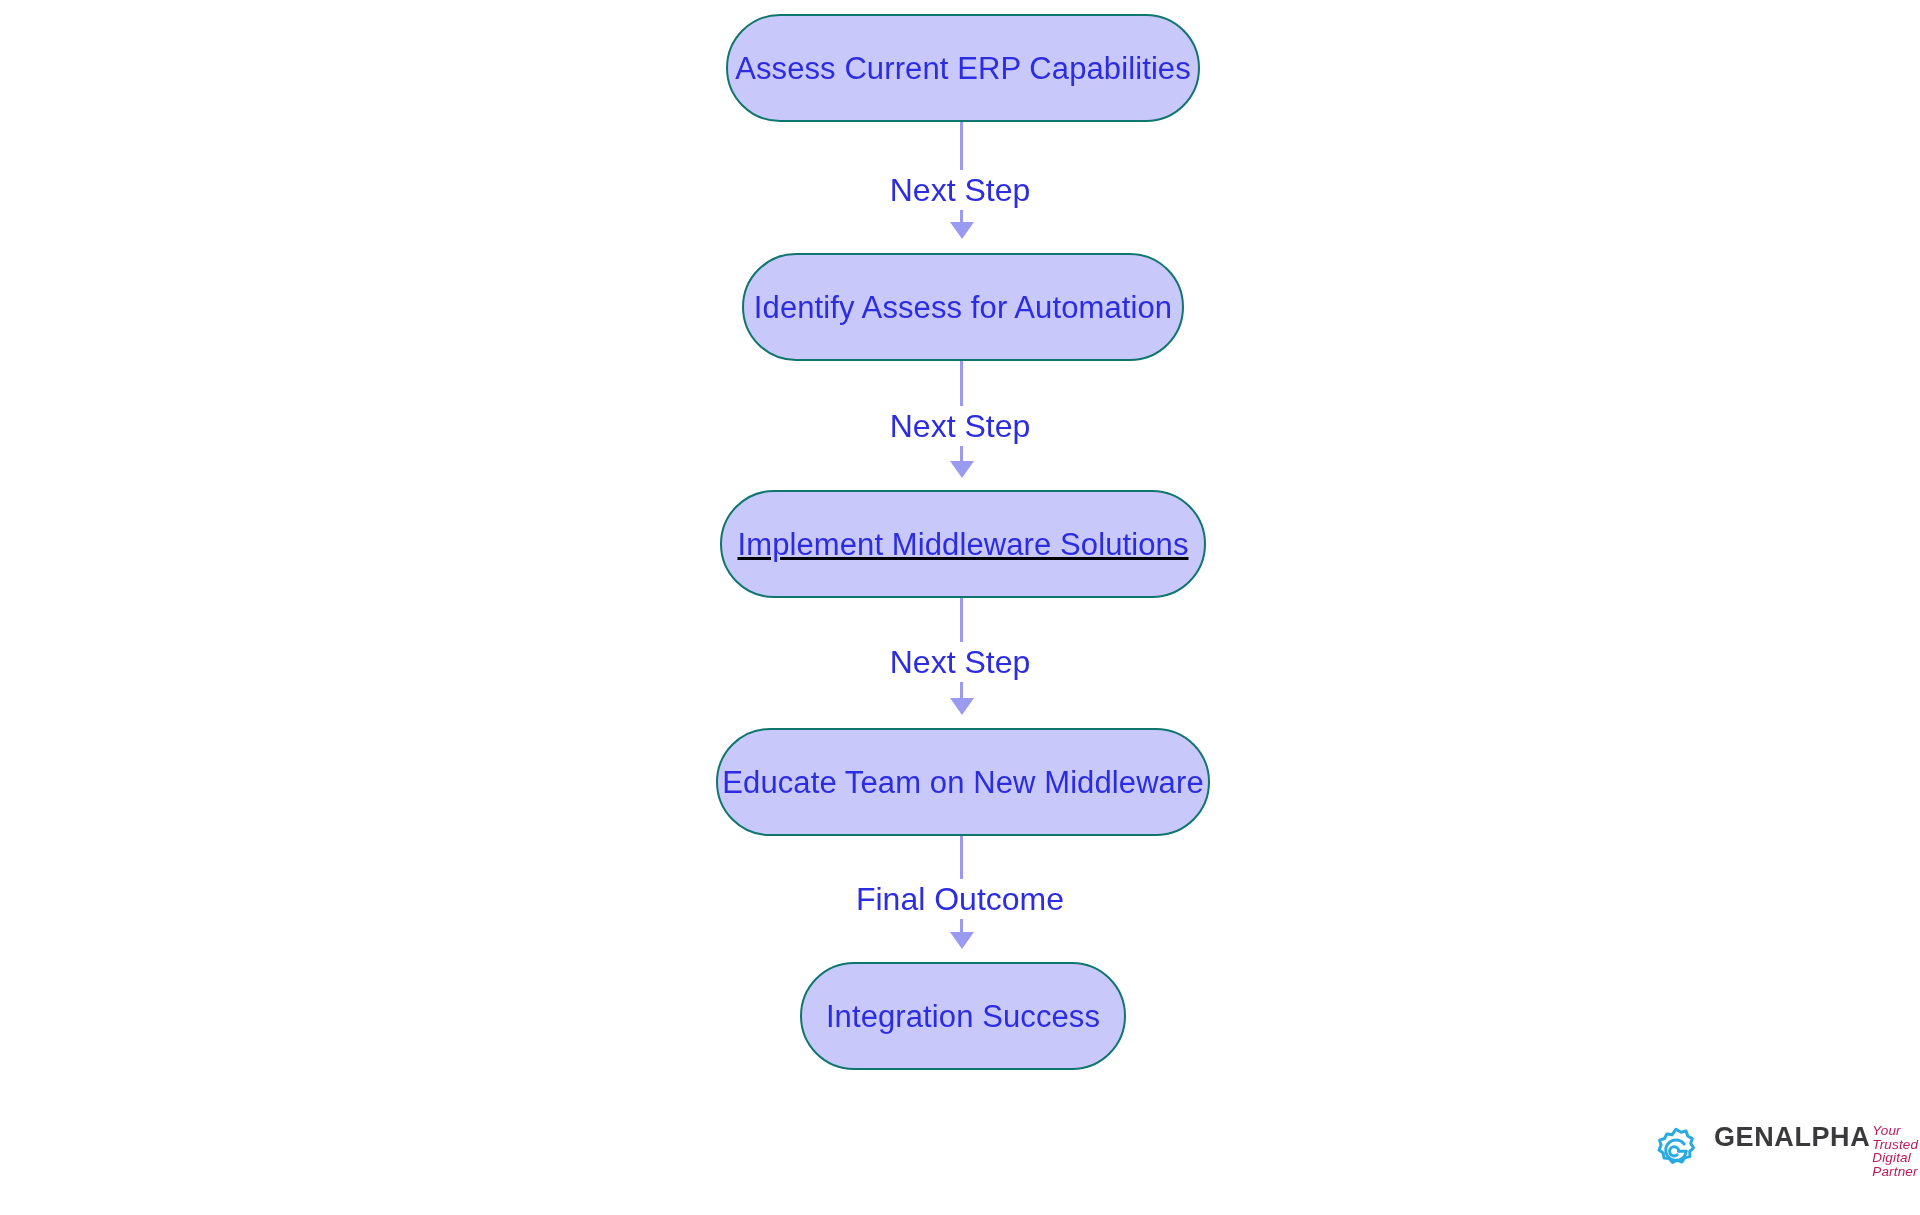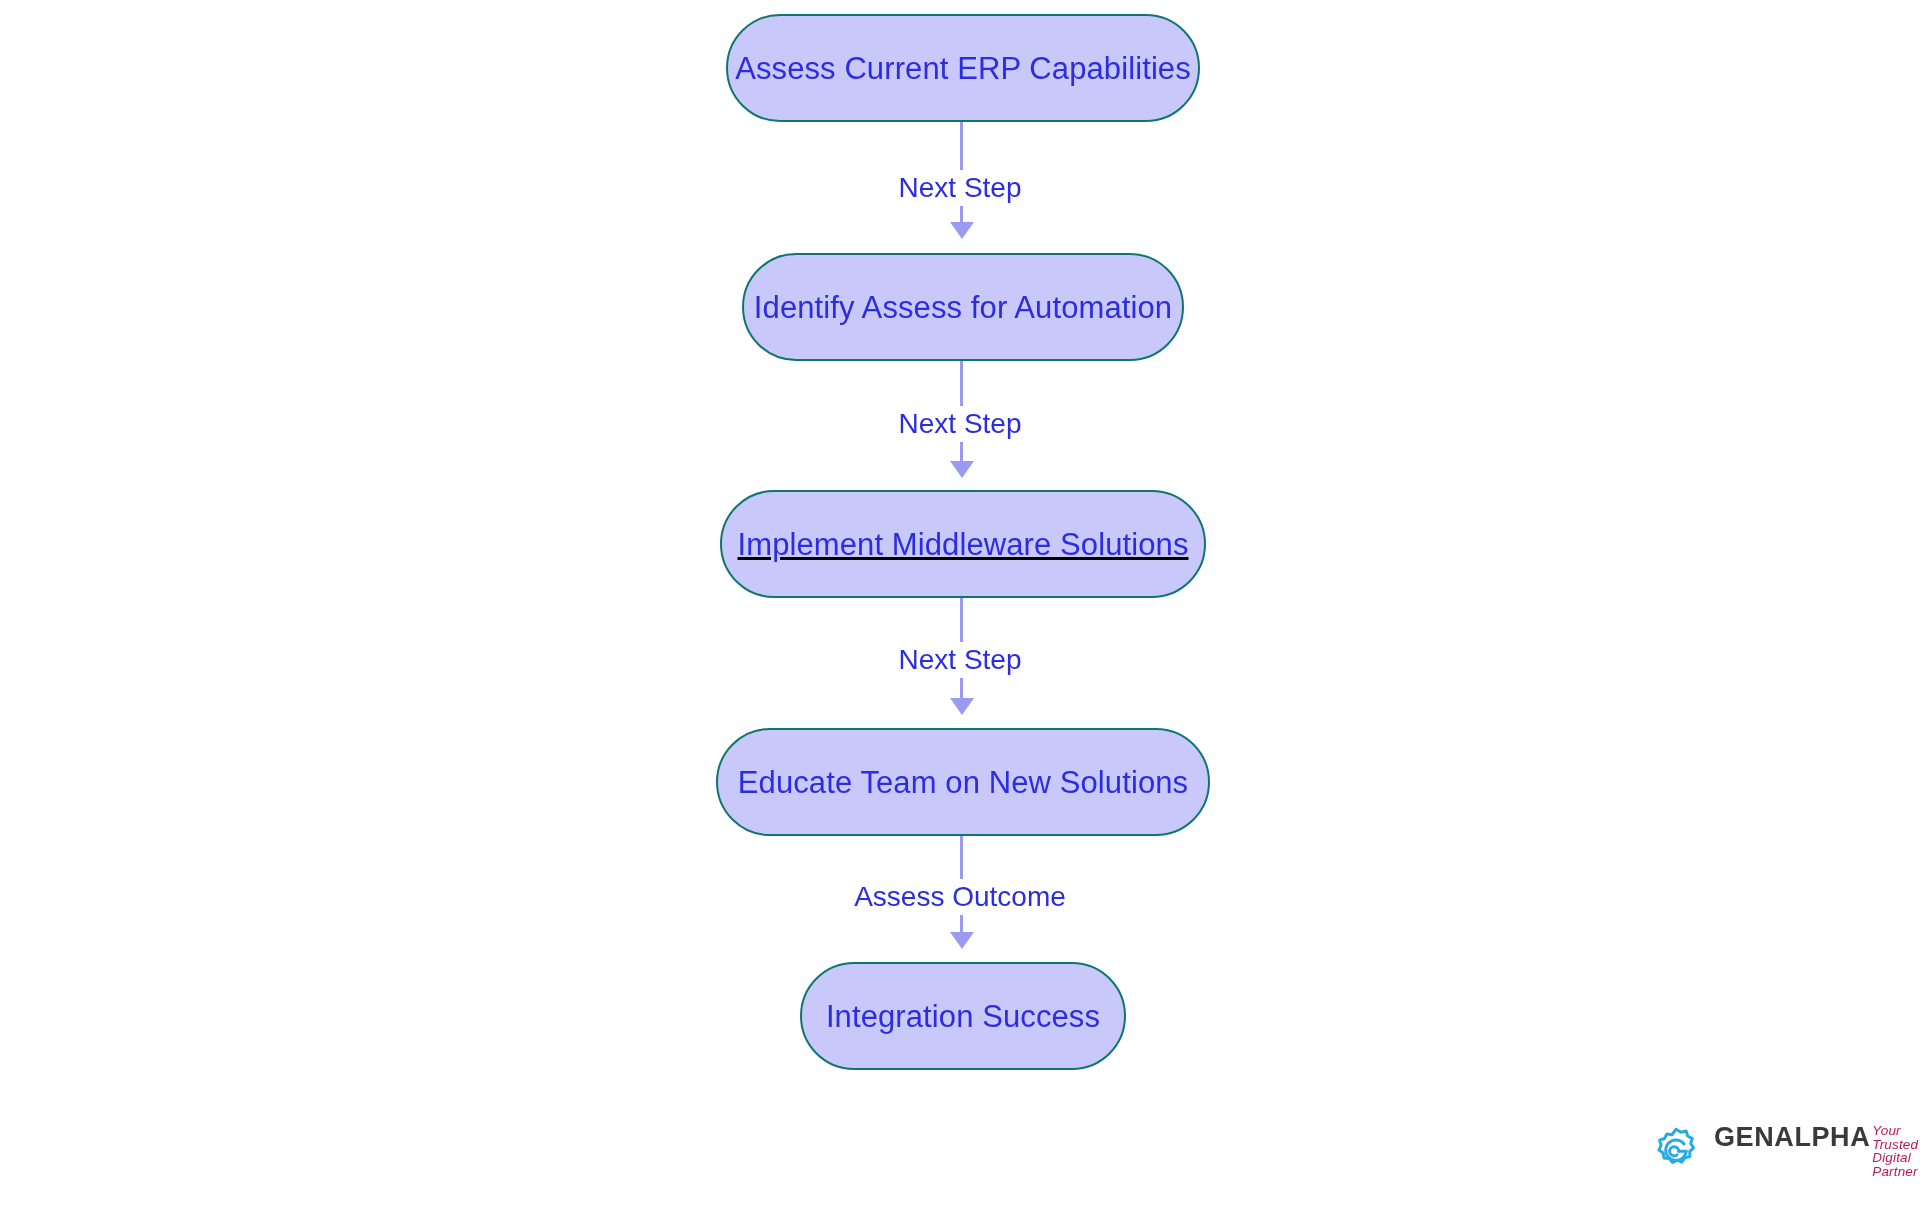--- a/index.html
+++ b/index.html
@@ -79,21 +79,21 @@
   #arrow-2 { top: 461px; }
   #arrow-3 { top: 698px; }
   #arrow-4 { top: 932px; }
 
   
   .edge-label {
     position: absolute;
     transform: translateX(-50%);
     left: 960px;
     color: #2c2ce0;
-    font-size: 28px;
+    font-size: 32px;
     font-weight: 400;
     line-height: 1;
     white-space: nowrap;
     background: #ffffff;
     padding: 4px 10px;
     z-index: 4;
     user-select: none;
   }
   #label-1 { top: 170px; }
   #label-2 { top: 406px; }
@@ -151,36 +151,36 @@
 
   <div class="connector" id="conn-3"></div>
   <div class="arrowhead" id="arrow-3"></div>
 
   <div class="connector" id="conn-4"></div>
   <div class="arrowhead" id="arrow-4"></div>
 
   <div class="edge-label" id="label-1">Next Step</div>
   <div class="edge-label" id="label-2">Next Step</div>
   <div class="edge-label" id="label-3">Next Step</div>
-  <div class="edge-label" id="label-4">Assess Outcome</div>
+  <div class="edge-label" id="label-4">Final Outcome</div>
 
   <div class="node" id="node-assess">
     <span class="node-label">Assess Current ERP Capabilities</span>
   </div>
 
   <div class="node" id="node-identify">
     <span class="node-label">Identify Assess for Automation</span>
   </div>
 
   <div class="node" id="node-middleware">
     <span class="node-label">Implement Middleware Solutions</span>
   </div>
 
   <div class="node" id="node-educate">
-    <span class="node-label">Educate Team on New Solutions</span>
+    <span class="node-label">Educate Team on New Middleware</span>
   </div>
 
   <div class="node" id="node-success">
     <span class="node-label">Integration Success</span>
   </div>
 
   <div id="brand-logo">
     <svg id="brand-gear-icon" viewBox="0 0 52 52" aria-hidden="true">
       <g fill="none" stroke="#29abe2" stroke-width="3" stroke-linejoin="round" stroke-linecap="round">
         <path d="M26 4.2 l5.0 3.0 5.1 -1.2 1.6 5.0 4.6 2.6 -1.6 4.9 2.8 4.4 -3.8 3.5 0.3 5.2 -5.1 1.1 -2.9 4.3 -4.8 -1.9 -4.6 2.4 -3.4 -3.9 -5.2 -0.5 -0.8 -5.1 -4.2 -3.0 2.1 -4.8 -1.5 -5.0 4.9 -1.7 2.4 -4.6 5.1 0.9z"></path>

